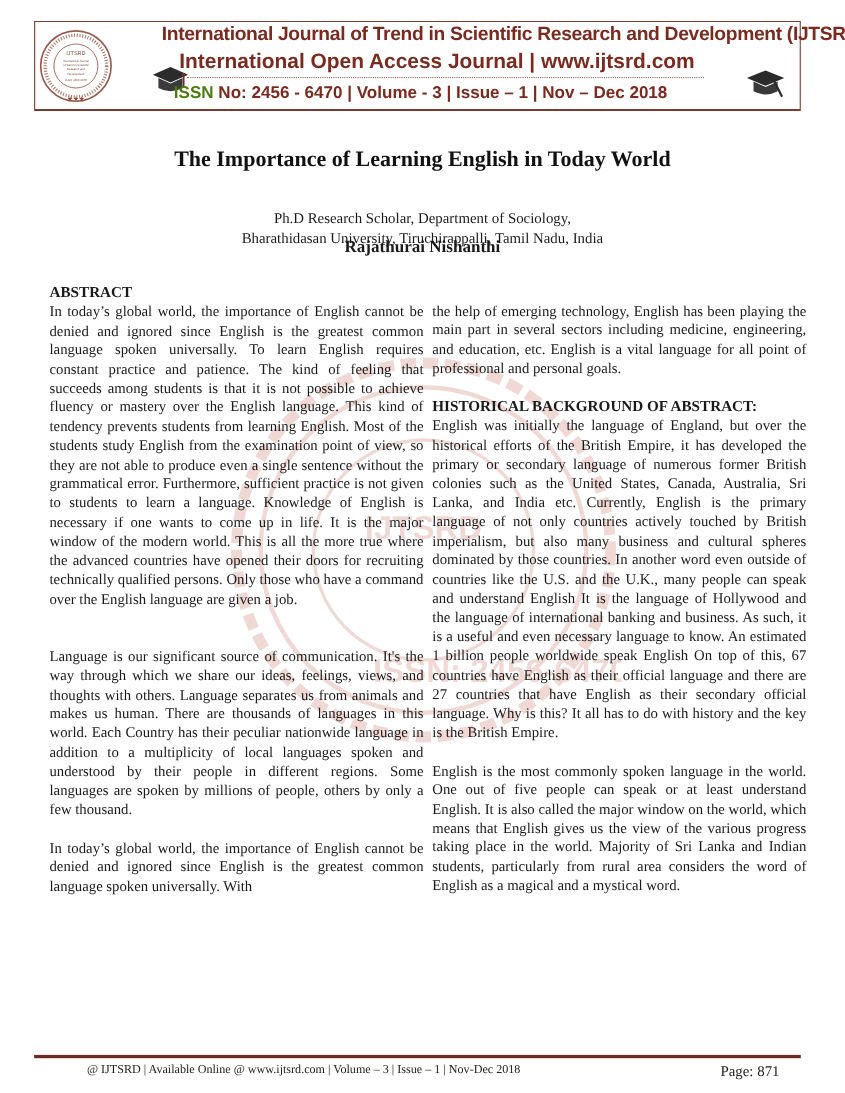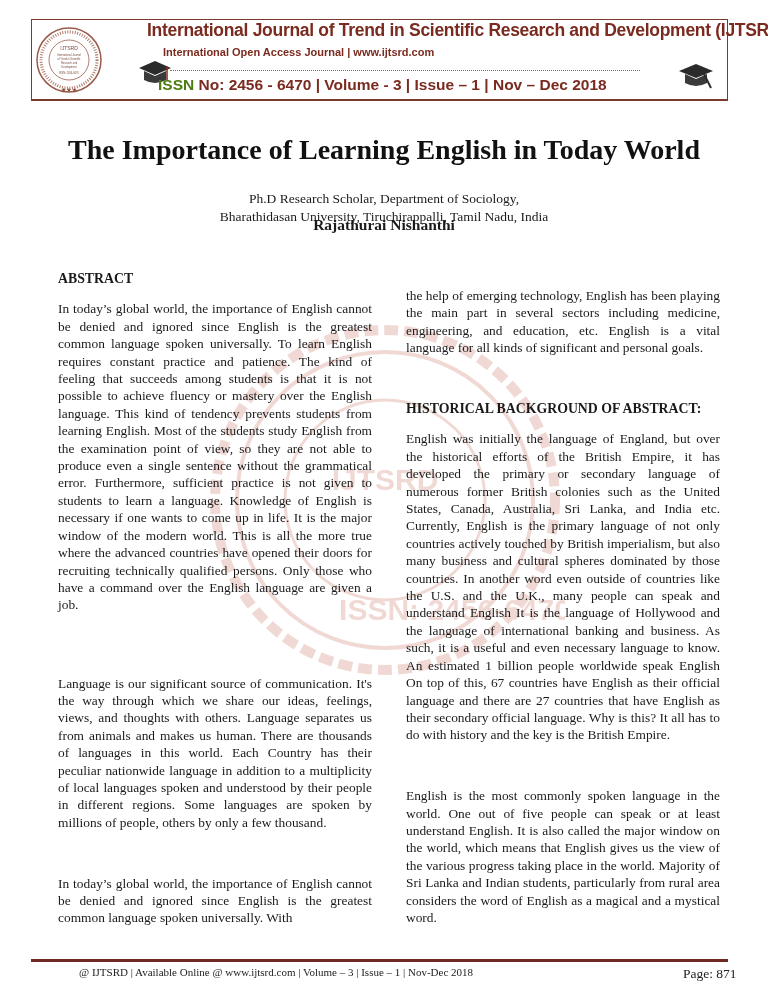--- a/index.html
+++ b/index.html
@@ -1,45 +1,45 @@
 <!DOCTYPE html>
 <html><head>
   <meta charset="utf-8">
   <style>
     html, body { margin: 0; padding: 0; background: #ffffff; }
     body { width: 768px; height: 994px; position: relative; overflow: hidden; font-family: "Liberation Serif", serif; color: #1a1a1a; }
 
     .header-box { position: absolute; left: 31px; top: 19px; width: 697px; height: 82px; border: 1px solid #7a3a2e; border-bottom: 2px solid #7a3a2e; box-sizing: border-box; }
     .seal { position: absolute; left: 35px; top: 22px; width: 68px; height: 78px; }
     .journal-title { position: absolute; left: 147px; top: 20px; width: 620px; font-family: "Liberation Sans", sans-serif; font-size: 17.5px; font-weight: bold; color: #7a2a1e; letter-spacing: -0.3px; white-space: nowrap; }
-    .journal-sub { position: absolute; left: 163px; top: 46px; font-family: "Liberation Sans", sans-serif; font-size: 11px; font-weight: bold; color: #7a2a1e; white-space: nowrap; }
+    .journal-sub { position: absolute; left: 163px; top: 46px; font-family: "Liberation Sans", sans-serif; font-size: 19px; font-weight: bold; color: #7a2a1e; white-space: nowrap; }
     .dotline { position: absolute; left: 170px; top: 70px; width: 470px; border-top: 1px dotted #8a6a5a; }
     .cap-left { position: absolute; left: 137px; top: 58px; width: 34px; height: 30px; }
     .cap-right { position: absolute; left: 678px; top: 62px; width: 36px; height: 30px; }
     .issn-line { position: absolute; left: 158px; top: 76px; font-family: "Liberation Sans", sans-serif; font-size: 15.5px; font-weight: bold; color: #7a2a1e; white-space: nowrap; }
     .issn-line .faded { color: #4d7c0f; }
 
-    .title { position: absolute; left: 0; top: 134px; width: 768px; text-align: center; font-size: 28px; font-weight: bold; color: #111; }
+    .title { position: absolute; left: 0; top: 134px; width: 768px; text-align: center; font-size: 20px; font-weight: bold; color: #111; }
     .author { position: absolute; left: 0; top: 172px; width: 768px; text-align: center; font-size: 15.5px; font-weight: bold; margin-top: 44px; }
     .affil { position: absolute; left: 0; top: 190px; width: 768px; text-align: center; font-size: 13.5px; line-height: 17.5px; }
 
     .col { position: absolute; top: 257px; width: 340px; font-size: 13.4px; line-height: 17.4px; text-align: justify; }
     .col-left { left: 45px; }
     .col-right { left: 393px; top: 274px; }
-    .col p { margin: 13px; }
+    .col p { margin: 0; }
     .heading { font-weight: bold; font-size: 13.8px; margin: 0; }
     .gap { height: 17.4px; }
     .kw-label { font-weight: bold; font-style: italic; }
     .kw-text { font-style: italic; }
 
     .watermark { position: absolute; left: 205px; top: 320px; width: 360px; height: 360px; opacity: 0.22; pointer-events: none; }
 
     .footer-rule { position: absolute; left: 31px; top: 959px; width: 697px; height: 3px; background: #6e2a22; }
     .footer-left { position: absolute; left: 31px; top: 966px; font-size: 11px; color: #222; white-space: nowrap; margin-left: 48px; }
-    .footer-right { position: absolute; left: 655px; top: 966px; font-size: 13.5px; color: #222; white-space: nowrap; margin-left: 28px; }
+    .footer-right { position: absolute; left: 655px; top: 966px; font-size: 13.5px; color: #222; white-space: nowrap; }
   </style>
 </head>
 <body>
 
 <div class="header-box"></div>
 
 <svg class="seal" viewBox="0 0 68 78">
   <circle cx="34" cy="38" r="32" fill="none" stroke="#9a5a4a" stroke-width="1.5"></circle>
   <circle cx="34" cy="38" r="28" fill="none" stroke="#b07a6a" stroke-width="3" stroke-dasharray="1 1.5"></circle>
   <circle cx="34" cy="38" r="20" fill="none" stroke="#9a5a4a" stroke-width="0.8"></circle>
@@ -92,21 +92,21 @@
   <p class="heading">ABSTRACT</p>
   <p>In today’s global world, the importance of English cannot be denied and ignored since English is the greatest common language spoken universally. To learn English requires constant practice and patience. The kind of feeling that succeeds among students is that it is not possible to achieve fluency or mastery over the English language. This kind of tendency prevents students from learning English. Most of the students study English from the examination point of view, so they are not able to produce even a single sentence without the grammatical error. Furthermore, sufficient practice is not given to students to learn a language. Knowledge of English is necessary if one wants to come up in life. It is the major window of the modern world. This is all the more true where the advanced countries have opened their doors for recruiting technically qualified persons. Only those who have a command over the English language are given a job.</p>
   <div class="gap"></div>
   <div class="gap"></div>
   <p>Language is our significant source of communication. It's the way through which we share our ideas, feelings, views, and thoughts with others. Language separates us from animals and makes us human. There are thousands of languages in this world. Each Country has their peculiar nationwide language in addition to a multiplicity of local languages spoken and understood by their people in different regions. Some languages are spoken by millions of people, others by only a few thousand.</p>
   <div class="gap"></div>
   <p>In today’s global world, the importance of English cannot be denied and ignored since English is the greatest common language spoken universally. With</p>
 </div>
 
 <div class="col col-right">
-  <p>the help of emerging technology, English has been playing the main part in several sectors including medicine, engineering, and education, etc. English is a vital language for all kinds of significant and personal goals.</p>
+  <p>the help of emerging technology, English has been playing the main part in several sectors including medicine, engineering, and education, etc. English is a vital language for all point of professional and personal goals.</p>
   <div class="gap"></div>
   <p class="heading">HISTORICAL BACKGROUND OF ABSTRACT:</p>
   <p>English was initially the language of England, but over the historical efforts of the British Empire, it has developed the primary or secondary language of numerous former British colonies such as the United States, Canada, Australia, Sri Lanka, and India etc. Currently, English is the primary language of not only countries actively touched by British imperialism, but also many business and cultural spheres dominated by those countries. In another word even outside of countries like the U.S. and the U.K., many people can speak and understand English It is the language of Hollywood and the language of international banking and business. As such, it is a useful and even necessary language to know. An estimated 1 billion people worldwide speak English On top of this, 67 countries have English as their official language and there are 27 countries that have English as their secondary official language. Why is this? It all has to do with history and the key is the British Empire.</p>
   <div class="gap"></div>
   <p>English is the most commonly spoken language in the world. One out of five people can speak or at least understand English. It is also called the major window on the world, which means that English gives us the view of the various progress taking place in the world. Majority of Sri Lanka and Indian students, particularly from rural area considers the word of English as a magical and a mystical word.</p>
 </div>
 
 <div class="footer-rule"></div>
 <div class="footer-left">@ IJTSRD | Available Online @ www.ijtsrd.com | Volume – 3 | Issue – 1 | Nov-Dec 2018</div>
 <div class="footer-right">Page: 871</div>

